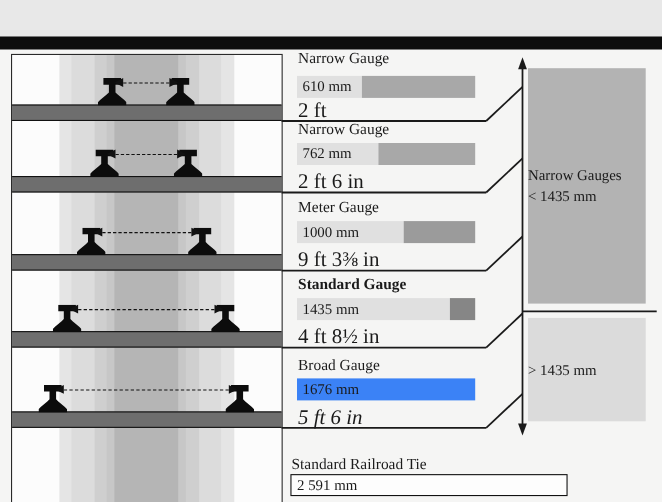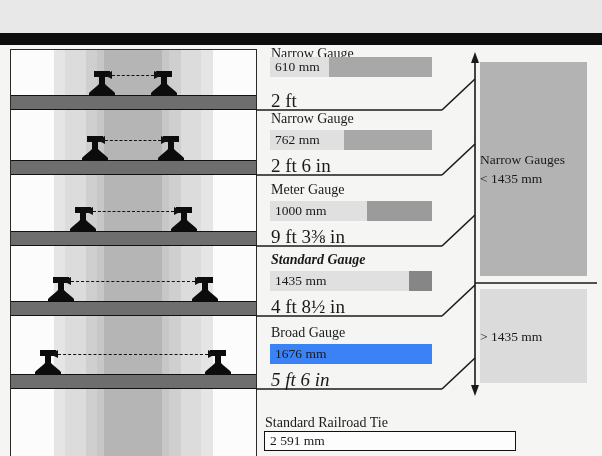--- a/index.html
+++ b/index.html
@@ -140,21 +140,21 @@
       <line x1="442" y1="356" x2="475" y2="325" stroke="#1a1a1a" stroke-width="1.6"></line>
       <line x1="475" y1="27" x2="475" y2="355" stroke="#1a1a1a" stroke-width="1.6"></line>
       <line x1="475" y1="250" x2="597" y2="250" stroke="#1a1a1a" stroke-width="1.6"></line>
       <polygon points="471,30 479,30 475,19" fill="#1a1a1a"></polygon>
       <polygon points="471,352 479,352 475,363" fill="#1a1a1a"></polygon>
     </svg>
 
   <div id="labels">
   <div>
     <div class="g-name" style="top: 13px;">Narrow Gauge</div>
-    <div class="g-bar" style="top: 24px;">
+    <div class="g-bar" style="top: 36px;">
       <div class="g-bar-light" style="width: 59px; background: rgb(224, 224, 224);">610 mm</div>
       <div class="g-bar-rest" style="width: 103px; background: rgb(168, 168, 168);"></div>
     </div>
     <div class="g-imp" style="top: 57px;">2 ft</div>
   </div>
 
   <div>
     <div class="g-name" style="top: 78px;">Narrow Gauge</div>
     <div class="g-bar" style="top: 97px;">
       <div class="g-bar-light" style="width: 74px; background: rgb(224, 224, 224);">762 mm</div>
@@ -166,21 +166,21 @@
   <div>
     <div class="g-name" style="top: 149px;">Meter Gauge</div>
     <div class="g-bar" style="top: 168px;">
       <div class="g-bar-light" style="width: 97px; background: rgb(224, 224, 224);">1000 mm</div>
       <div class="g-bar-rest" style="width: 65px; background: rgb(155, 155, 155);"></div>
     </div>
     <div class="g-imp" style="top: 193px;">9 ft 3⅜ in</div>
   </div>
 
   <div>
-    <div class="g-name bold" style="top: 219px; font-style: italic;">Standard Gauge</div>
+    <div class="g-name bold" style="top: 219px;">Standard Gauge</div>
     <div class="g-bar" style="top: 238px;">
       <div class="g-bar-light" style="width: 139px; background: rgb(224, 224, 224);">1435 mm</div>
       <div class="g-bar-rest" style="width: 23px; background: rgb(134, 134, 134);"></div>
     </div>
     <div class="g-imp" style="top: 263px;">4 ft 8½ in</div>
   </div>
 
   <div>
     <div class="g-name" style="top: 292px;">Broad Gauge</div>
     <div class="g-bar" style="top: 311px;">

